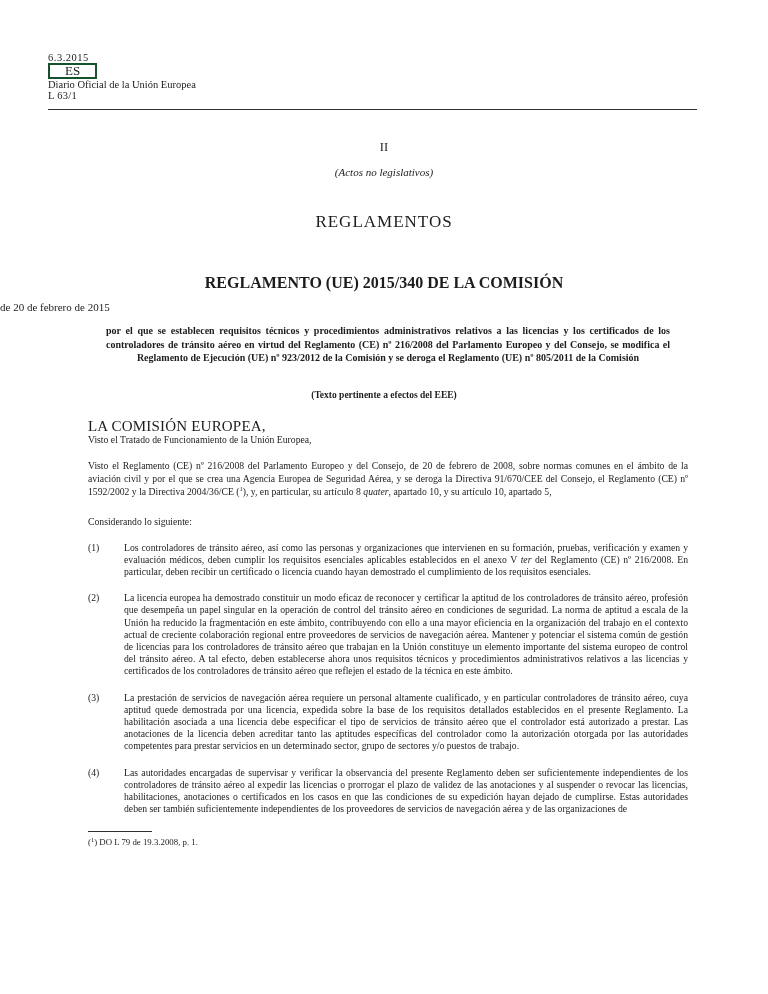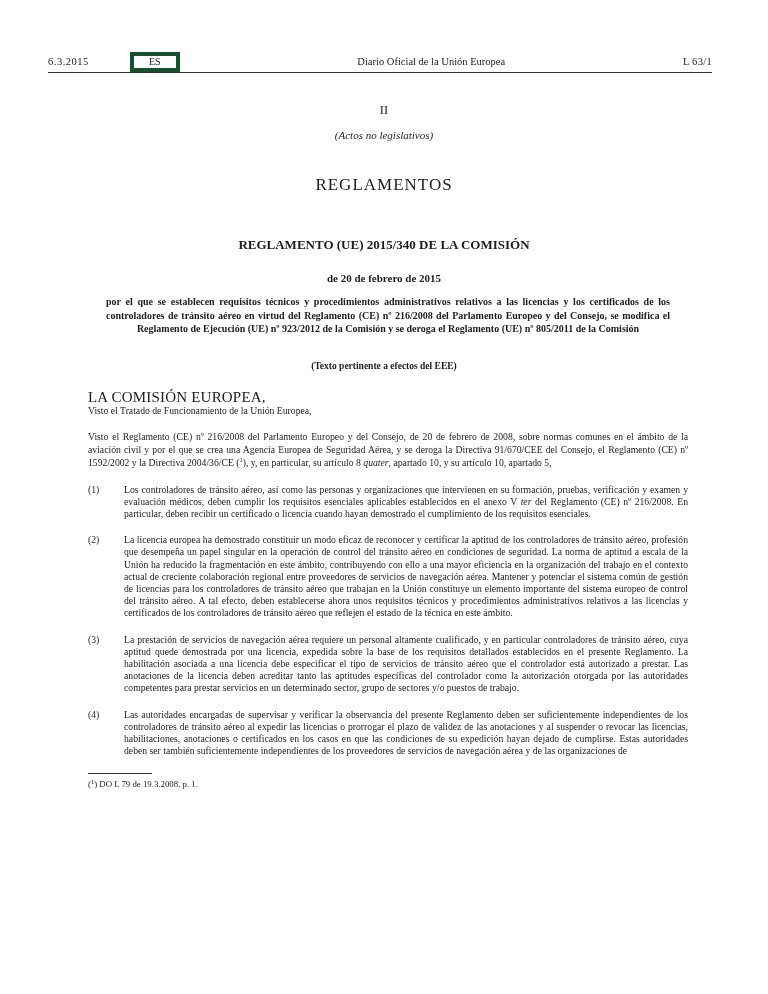--- a/index.html
+++ b/index.html
@@ -9,49 +9,50 @@
     width: 768px;
     height: 994px;
     background: #ffffff;
     color: #1c1c1c;
     font-family: "Liberation Serif", "DejaVu Serif", serif;
     overflow: hidden;
     padding-top: 52px;
   }
   
   .header {
-    margin: 0 56px 0 48px;
+    margin: 0 71px 0 48px;
     display: flex;
     align-items: baseline;
     border-bottom: 1.5px solid #2e2e2e;
-    padding-bottom: 0;
+    padding-bottom: 8px;
     font-size: 10.5px;
+    flex-direction: column;
   }
   .header .date { width: 82px; letter-spacing: 0.5px; }
   .lang-box {
-    border: 4px solid #14532d;
-    font-size: 10px;
+    border: 2px solid #14532d;
+    font-size: 13px;
     padding: 0px 15px 1px 15px;
     line-height: 11px;
     display: inline-block;
   }
   .header .journal { flex: 1; text-align: center; }
   .header .pageref { text-align: right; letter-spacing: 0.3px; }
   
   .numeral { margin-top: 30px; text-align: center; font-size: 12.5px; }
   .actos { margin-top: 11px; text-align: center; font-style: italic; font-size: 11px; }
   .big-heading {
     margin-top: 34px;
     text-align: center;
     font-size: 17px;
     letter-spacing: 1px;
   }
   
-  .reg-title { margin-top: 42px; text-align: center; font-weight: bold; font-size: 13px; }
-  .reg-date  { margin-top: 19px;  text-align: center; font-weight: bold; font-size: 11px; }
+  .reg-title { margin-top: 42px; text-align: center; font-weight: bold; font-size: 16px; }
+  .reg-date  { margin-top: 9px;  font-weight: normal; font-size: 11px; }
   .reg-subject {
     margin: 11px 98px 7px 106px;
     font-weight: bold;
     font-size: 10px;
     line-height: 13.5px;
     text-align: justify;
     text-align-last: center;
   }
   .eee-note { margin-top: 25px; text-align: center; font-weight: bold; font-size: 9.5px; }
   
@@ -96,20 +97,21 @@
   <div class="eee-note">(Texto pertinente a efectos del EEE)</div>
 
   <div class="content">
 
     <p class="opening">LA COMISIÓN EUROPEA,</p>
 
     <p class="citation">Visto el Tratado de Funcionamiento de la Unión Europea,</p>
 
     <p class="citation-just"><span>Visto el Reglamento (CE) nº 216/2008 del Parlamento Europeo y del Consejo, de 20 de febrero de 2008, sobre normas comunes en el ámbito de la aviación civil y por el que se crea una Agencia Europea de Seguridad Aérea, y se deroga la Directiva 91/670/CEE del Consejo, el Reglamento (CE) nº 1592/2002 y la Directiva 2004/36/CE (</span><span class="sup">1</span><span>), y, en particular, su artículo 8 </span><span class="it">quater</span><span>, apartado 10, y su artículo 10, apartado 5,</span></p>
 
+    <p class="considering">Considerando lo siguiente:</p>
 
     <div class="recital">
       <span class="num">(1)</span>
       <span class="rtext"><span>Los controladores de tránsito aéreo, así como las personas y organizaciones que intervienen en su formación, pruebas, verificación y examen y evaluación médicos, deben cumplir los requisitos esenciales aplicables establecidos en el anexo V </span><span class="it">ter</span><span> del Reglamento (CE) nº 216/2008. En particular, deben recibir un certificado o licencia cuando hayan demostrado el cumplimiento de los requisitos esenciales.</span></span>
     </div>
 
     <div class="recital">
       <span class="num">(2)</span>
       <span class="rtext">La licencia europea ha demostrado constituir un modo eficaz de reconocer y certificar la aptitud de los controladores de tránsito aéreo, profesión que desempeña un papel singular en la operación de control del tránsito aéreo en condiciones de seguridad. La norma de aptitud a escala de la Unión ha reducido la fragmentación en este ámbito, contribuyendo con ello a una mayor eficiencia en la organización del trabajo en el contexto actual de creciente colaboración regional entre proveedores de servicios de navegación aérea. Mantener y potenciar el sistema común de gestión de licencias para los controladores de tránsito aéreo que trabajan en la Unión constituye un elemento importante del sistema europeo de control del tránsito aéreo. A tal efecto, deben establecerse ahora unos requisitos técnicos y procedimientos administrativos relativos a las licencias y certificados de los controladores de tránsito aéreo que reflejen el estado de la técnica en este ámbito.</span>
     </div>

